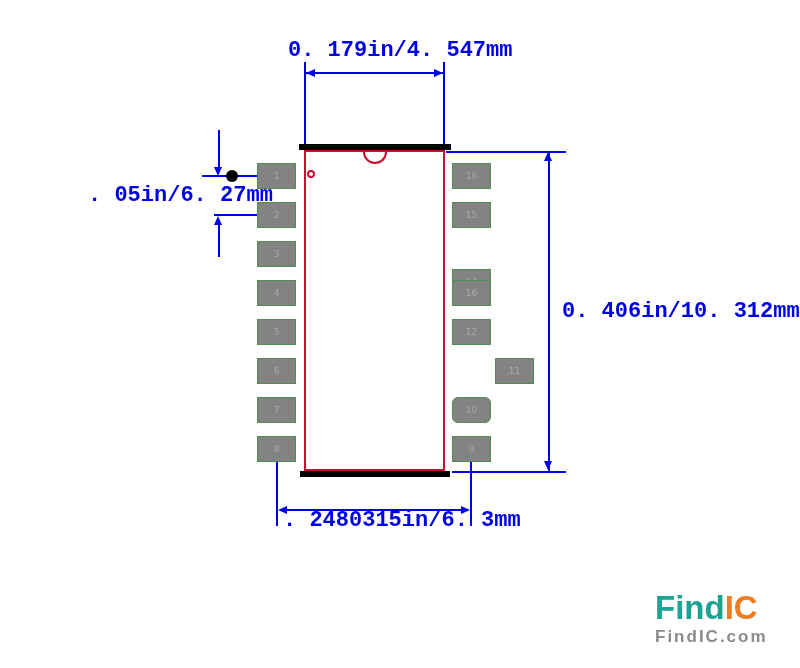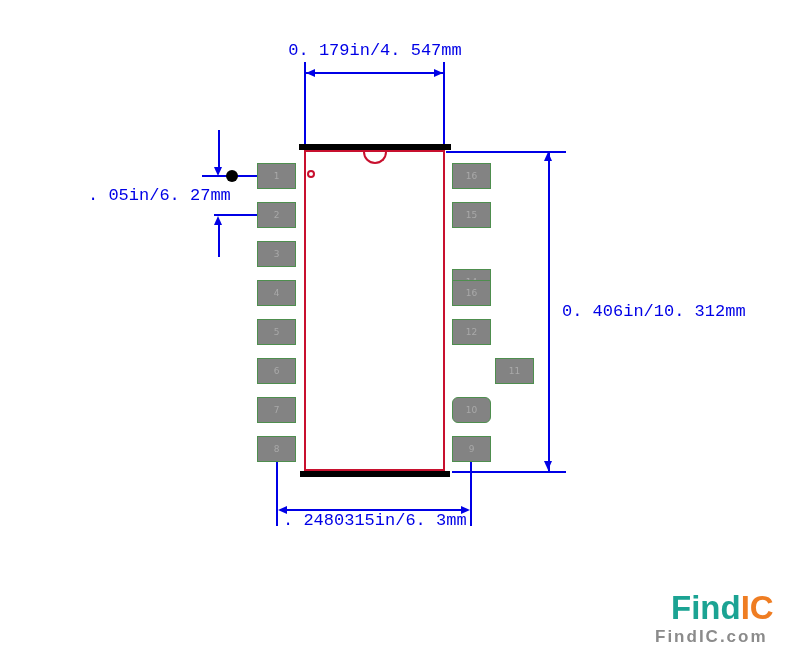--- a/index.html
+++ b/index.html
@@ -2,22 +2,22 @@
 <html><head>
 <meta charset="utf-8">
 <style>
   html,body{margin:0;padding:0;background:#fff;}
   #canvas{
     position:relative;width:800px;height:668px;background:#ffffff;overflow:hidden;
     font-family:"Liberation Mono","DejaVu Sans Mono",monospace;
   }
   
   .dim-label{
-    position:absolute;color:var(--blue,#0000e6);font-weight:normal;
-    font-size:17px;line-height:20px;white-space:nowrap;
+    position:absolute;color:var(--blue,#0000e6);font-weight:bold;
+    font-size:22px;line-height:20px;white-space:nowrap;
   }
   .hline{position:absolute;height:2px;background:var(--blue,#0000e6);}
   .vline{position:absolute;width:2px;background:var(--blue,#0000e6);}
   .arr{position:absolute;width:0;height:0;}
   .arr-left {border-top:4px solid transparent;border-bottom:4px solid transparent;border-right:9px solid var(--blue,#0000e6);}
   .arr-right{border-top:4px solid transparent;border-bottom:4px solid transparent;border-left:9px solid var(--blue,#0000e6);}
   .arr-up   {border-left:4px solid transparent;border-right:4px solid transparent;border-bottom:9px solid var(--blue,#0000e6);}
   .arr-down {border-left:4px solid transparent;border-right:4px solid transparent;border-top:9px solid var(--blue,#0000e6);}
   
   .pkg-bar{position:absolute;background:#000;}
@@ -43,21 +43,21 @@
     position:absolute;width:39px;height:26px;background:var(--pad,#838383);
     border:1px solid #4e8e4e;box-sizing:border-box;
     display:flex;align-items:center;justify-content:center;
     font-family:"DejaVu Sans","Liberation Sans",sans-serif;
     font-size:9px;color:#a9a9a9;
   }
   
   .logo{position:absolute;left:655px;top:590px;width:130px;text-align:left;
         font-family:"Liberation Sans","DejaVu Sans",sans-serif;}
   .logo-big{font-size:33px;line-height:36px;font-weight:bold;letter-spacing:0px;white-space:nowrap;}
-  .logo-find{color:var(--teal,#1ba393);margin-left:16px;}
+  .logo-find{color:var(--teal,#1ba393);}
   .logo-ic{color:var(--orange,#ef7d22);}
   .logo-site{font-size:17px;line-height:18px;font-weight:bold;color:#8b8b8b;
              letter-spacing:2px;white-space:nowrap;margin-top:2px;}
 </style>
 </head>
 <body>
 
 <div id="canvas" style="--blue: #0000e6; --red: #c8102e; --pad: #838383; --teal: #1ba393; --orange: #ef7d22;">
 
   <div class="dim-label" style="left:288px;top:41px;width:174px;text-align:center;">0. 179in/4. 547mm</div>

